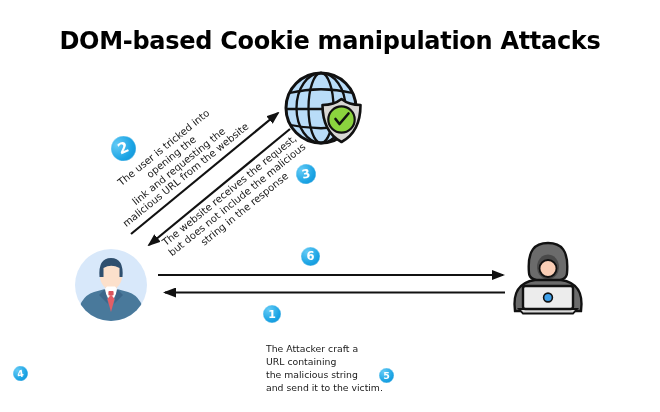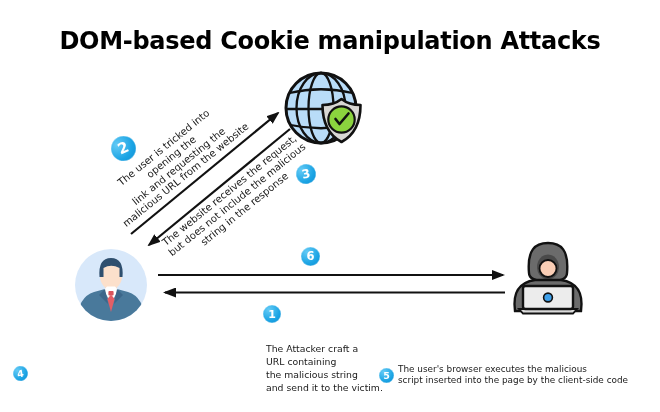--- a/index.html
+++ b/index.html
@@ -113,16 +113,14 @@
 opening the
 link and requesting the
 malicious URL from the website</div>
   <div class="step-text t3">The website receives the request,
 but does not include the malicious
 string in the response</div>
   <div class="step-text t1">The Attacker craft a
 URL containing
 the malicious string
 and send it to the victim.</div>
-  <div class="step-text t5">The user's browser executes the malicious
-script inserted into the page by the client-side code</div>
 
 </div>
 
 </body></html>

